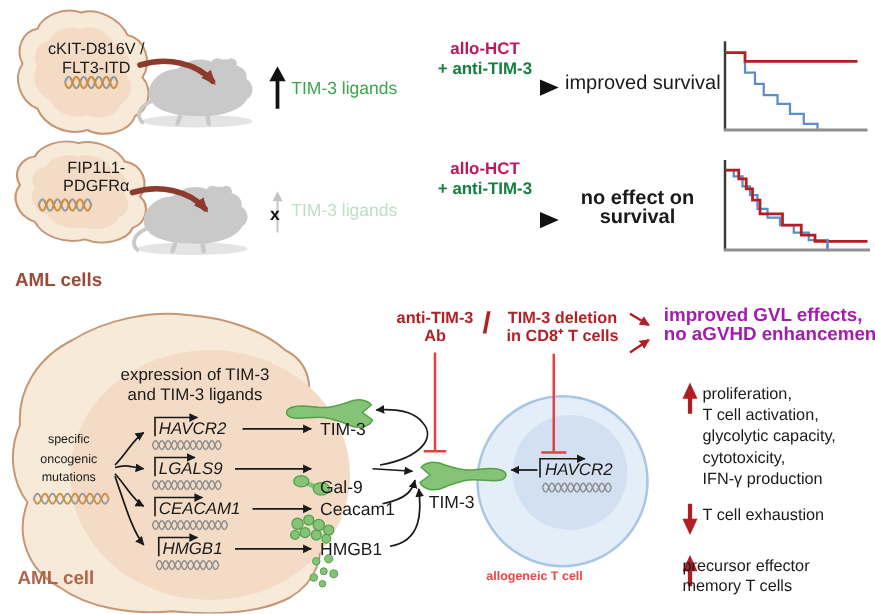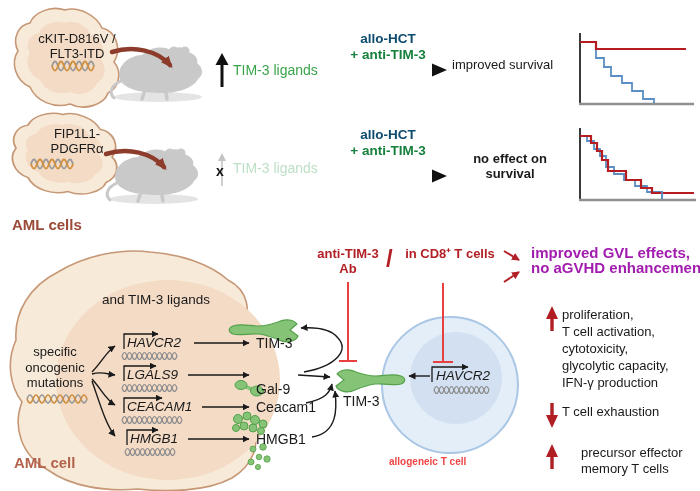--- a/index.html
+++ b/index.html
@@ -6,29 +6,29 @@
   #fig{position:relative;width:700px;height:491px;background:#fff;overflow:hidden;
        font-family:"Liberation Sans",sans-serif;color:#1a1a1a;}
   #gfx{position:absolute;left:0;top:0;z-index:1;}
   .t{position:absolute;z-index:2;white-space:nowrap;line-height:1.12;}
   .c{text-align:center;white-space:normal;}
   .celllbl{font-size:13px;line-height:15px;}
   .green{font-size:14px;color:#3aa44b;}
   .palegreen{font-size:14px;color:#bcdfc5;}
   .xmark{font-size:14px;font-weight:bold;color:#111;}
   .treat span{display:block;font-weight:bold;font-size:13.5px;line-height:16px;}
-  .blue{color:#0c4a6e;}
+  .blue{color:#be185d;}
   .redtxt{color:#15803d;}
-  .outcome{font-size:13px;}
+  .outcome{font-size:16px;}
   .outcome span{display:block;line-height:15px;font-weight:bold;}
   .hdr span{display:block;font-weight:bold;font-size:13px;color:#b21f24;line-height:15px;}
   .slash{font-size:24px;font-weight:bold;color:#b21f24;}
   .gvl span{display:block;font-weight:bold;font-size:15px;line-height:15px;color:#a21caf;}
   .expr span{display:block;font-size:13.5px;line-height:16px;}
-  .mut span{display:block;font-size:13px;line-height:15.5px;}
+  .mut span{display:block;font-size:10px;line-height:15.5px;}
   .gene{font-size:13.5px;font-style:italic;}
   .prod{font-size:14px;}
   .maroon{font-weight:bold;font-size:15px;color:#9a4a36;margin-top:24px;}
   .maroon2{font-weight:bold;font-size:15px;color:#b3634c;}
   .tcelllbl{font-weight:bold;font-size:10px;color:#ef4444;}
   .fx span{display:block;font-size:13px;line-height:17px;}
   .fx2 span{display:block;font-size:13px;line-height:15.5px;}
 </style>
 </head>
 <body>
@@ -275,28 +275,30 @@
   <span>no effect on</span>
   <span>survival</span>
 </div>
 
 <div class="t hdr c" style="left:303px;top:246px;width:90px">
   <span>anti-TIM-3</span>
   <span>Ab</span>
 </div>
 <div class="t slash" style="left:386px;top:246px">/</div>
 <div class="t hdr c" style="left:398px;top:246px;width:104px">
+  <span>TIM-3 deletion</span>
   <span>in CD8⁺ T cells</span>
 </div>
 <div class="t gvl" style="left:531px;top:245px">
   <span>improved GVL effects,</span>
   <span>no aGVHD enhancement</span>
 </div>
 
 <div class="t expr c" style="left:94px;top:292px;width:124px">
+  <span>expression of TIM-3</span>
   <span>and TIM-3 ligands</span>
 </div>
 <div class="t mut c" style="left:18px;top:344px;width:74px">
   <span>specific</span>
   <span>oncogenic</span>
   <span>mutations</span>
 </div>
 
 <div class="t gene" style="left:127px;top:335px">HAVCR2</div>
 <div class="t gene" style="left:127px;top:367px">LGALS9</div>
@@ -309,25 +311,25 @@
 <div class="t prod" style="left:256px;top:432px">HMGB1</div>
 
 <div class="t prod" style="left:343px;top:394px">TIM-3</div>
 <div class="t gene" style="left:436px;top:368px">HAVCR2</div>
 <div class="t tcelllbl" style="left:389px;top:456px">allogeneic T cell</div>
 <div class="t maroon2" style="left:14px;top:455px">AML cell</div>
 
 <div class="t fx" style="left:562px;top:306px">
   <span>proliferation,</span>
   <span>T cell activation,</span>
+  <span>glycolytic capacity,</span>
   <span>cytotoxicity,</span>
-  <span>glycolytic capacity,</span>
   <span>IFN-γ production</span>
 </div>
 <div class="t fx" style="left:562px;top:403px">
   <span>T cell exhaustion</span>
 </div>
-<div class="t fx2" style="left:581px;top:445px">
+<div class="t fx2" style="left:546px;top:445px">
   <span>precursor effector</span>
   <span>memory T cells</span>
 </div>
 
 </div>
 
 </body></html>

